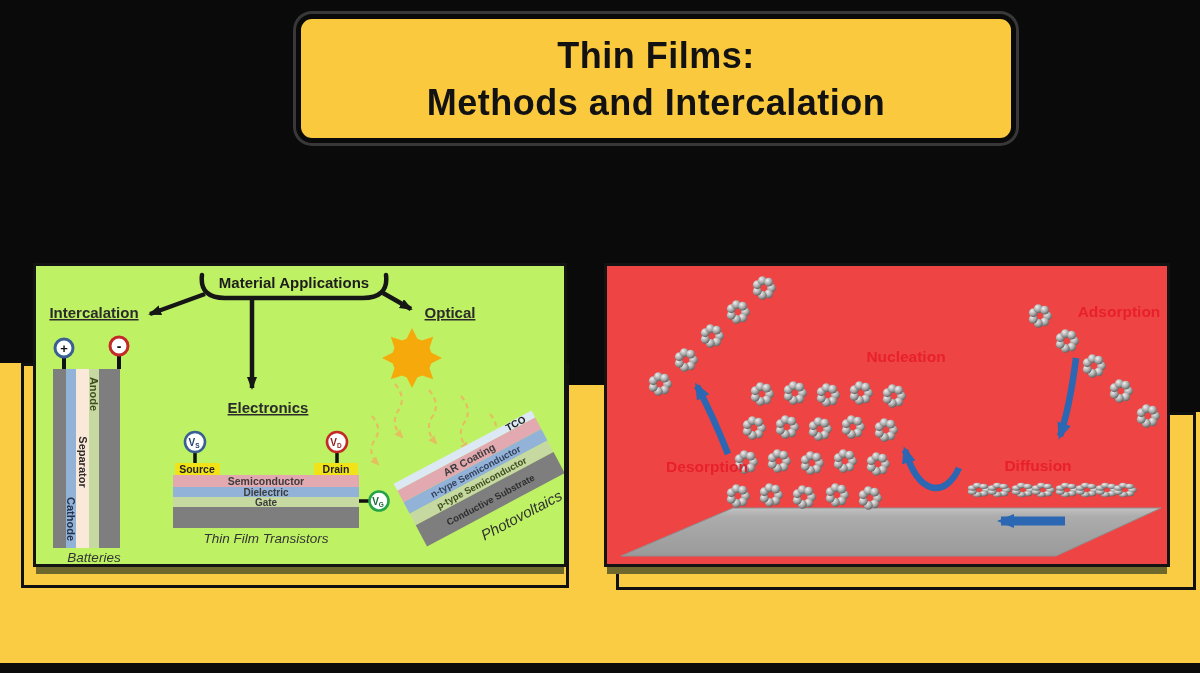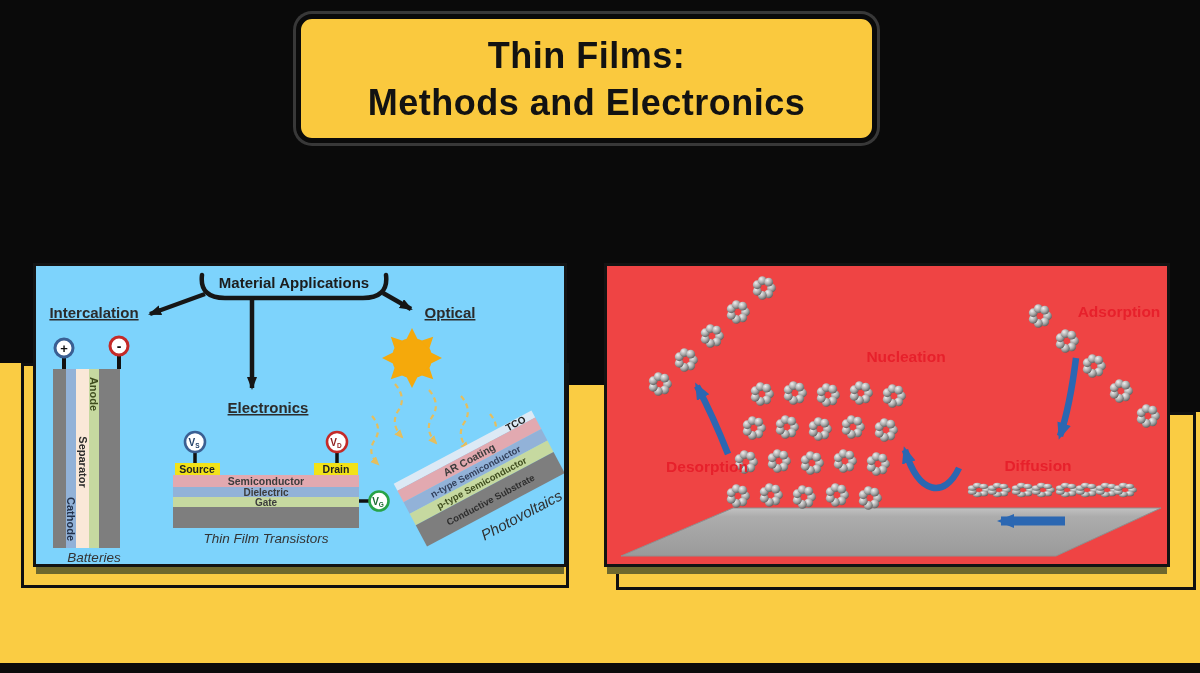--- a/index.html
+++ b/index.html
@@ -6,29 +6,29 @@
   .stage{position:relative;width:1200px;height:673px;overflow:hidden;background:#0A0A0A;
          font-family:"Liberation Sans",sans-serif;}
   .abs{position:absolute;box-sizing:border-box;}
   
   .bgyA{left:0;top:363px;width:40px;height:300px;}
   .bgyB{left:0;top:385px;width:1104px;height:278px;}
   .bgyC{left:1104px;top:412px;width:96px;height:251px;}
   .bg-yellow{background:#FACC43;}
   .bottom-strip{left:0;top:663px;width:1200px;height:10px;background:#0B0B0B;}
   
-  .title-box{left:296px;top:14px;width:581px;height:129px;background:#FAC93E;
+  .title-box{left:296px;top:14px;width:720px;height:129px;background:#FAC93E;
              border:5px solid #0A0A0A;border-radius:16px;box-shadow:0 0 0 3px #383838;
              display:flex;flex-direction:column;justify-content:center;align-items:center;}
   .title-line{font-weight:bold;font-size:36px;line-height:47px;color:#121212;text-align:center;
               letter-spacing:.5px;}
   
   .matL{left:21px;top:363px;width:548px;height:225px;background:#FACC43;border:3px solid #101010;}
   .matR{left:616px;top:412px;width:580px;height:178px;background:#FACC43;border:3px solid #101010;}
-  .pageL{left:33px;top:263px;width:534px;height:304px;background:#7dd3fc;border:3px solid #131313;}
+  .pageL{left:33px;top:263px;width:534px;height:304px;background:#bef264;border:3px solid #131313;}
   .pageR{left:604px;top:263px;width:566px;height:304px;background:#ef4444;border:3px solid #131313;}
   .shadowL{left:36px;top:567px;width:528px;height:7px;background:#6E682D;}
   .shadowR{left:607px;top:567px;width:560px;height:7px;background:#6E682D;}
   .panel-svg{position:absolute;left:0;top:0;width:100%;height:100%;}
   svg text{font-family:"Liberation Sans",sans-serif;}
 </style>
 </head>
 <body>
 
 <div class="stage">
@@ -72,21 +72,21 @@
     </defs>
   </svg>
 
   <div class="abs bg-yellow bgyA"></div>
   <div class="abs bg-yellow bgyB"></div>
   <div class="abs bg-yellow bgyC"></div>
   <div class="abs bottom-strip"></div>
 
   <div class="abs title-box">
     <div class="title-line">Thin Films:</div>
-    <div class="title-line">Methods and Electronics</div>
+    <div class="title-line">Methods and Intercalation</div>
   </div>
 
   <div class="abs matL"></div>
   <div class="abs pageL">
     <svg class="panel-svg" viewBox="0 0 528 298">
 
       <path d="M166,9 C164,25 173,32 189,32 L327,32 C343,32 352,25 350,9" fill="none" stroke="#161616" stroke-width="4.5" stroke-linecap="round"></path>
       <text x="258" y="22" font-size="15" font-weight="600" fill="#1C1C1C" text-anchor="middle">Material Applications</text>
 
       <path d="M169,28 L114,48" stroke="#161616" stroke-width="4.5" fill="none" marker-end="url(#arrK)"></path>

